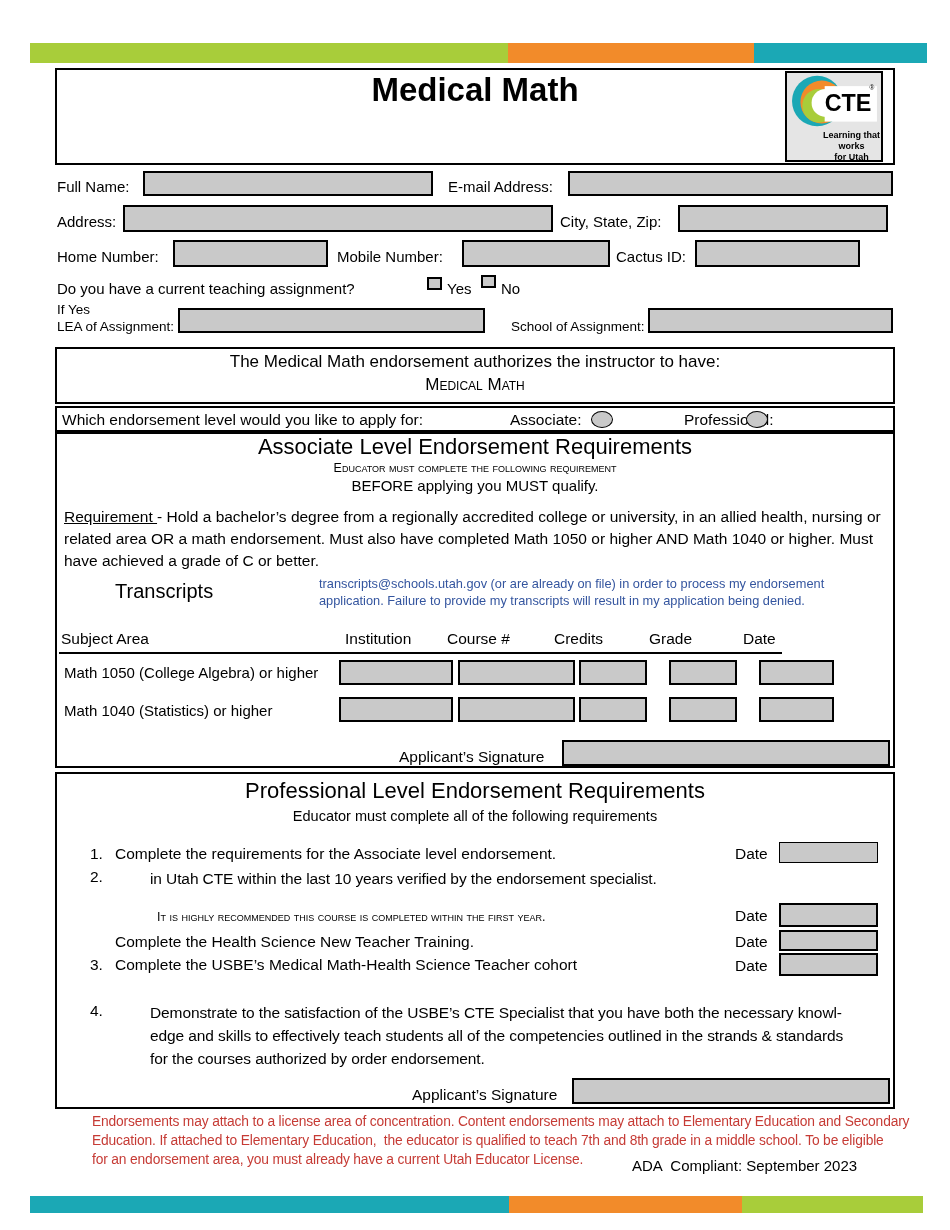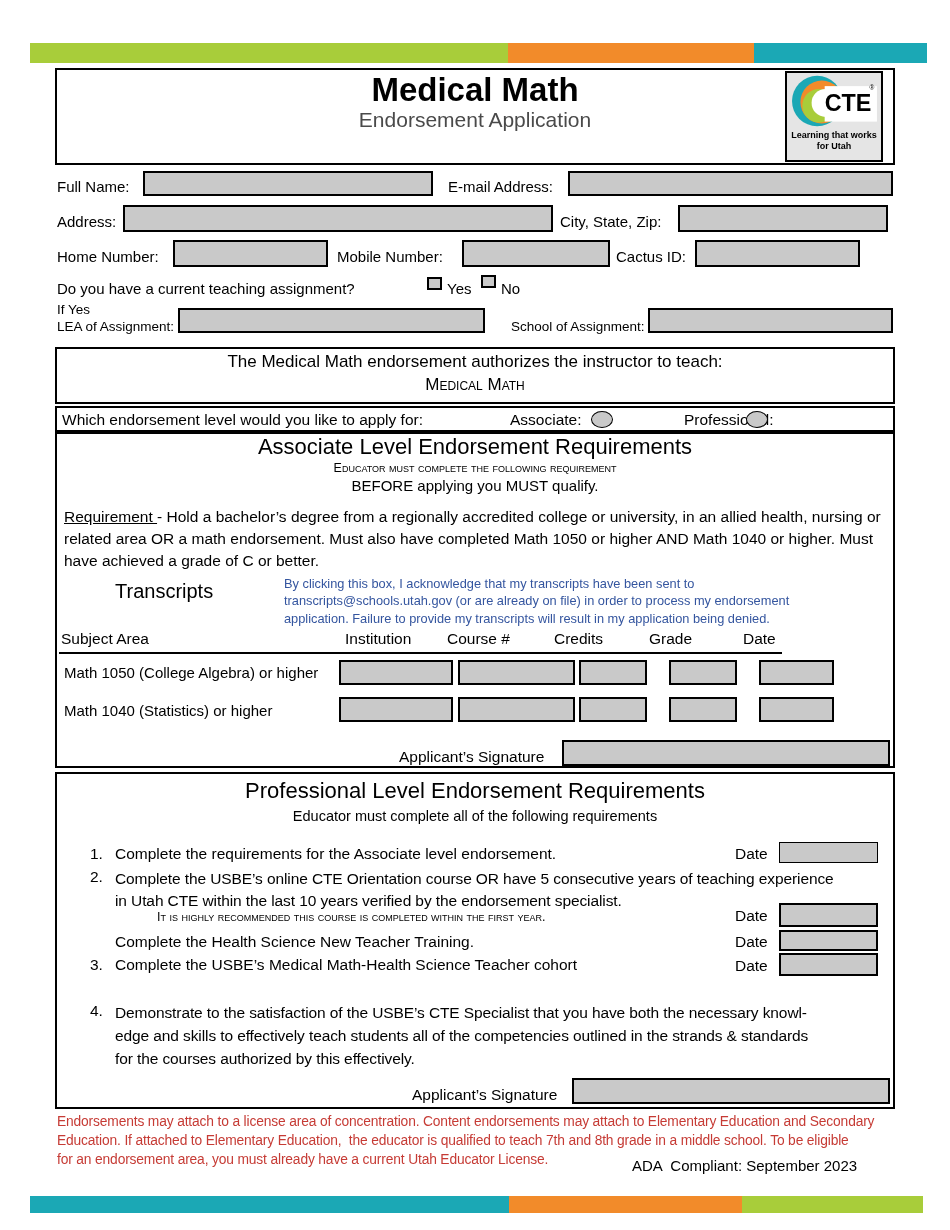--- a/index.html
+++ b/index.html
@@ -17,37 +17,36 @@
   .center{text-align:center;}
   .pre{white-space:pre;}
   .radio{position:absolute;width:22px;height:17px;background:#c9c9c9;border:1.5px solid #000;border-radius:50%;box-sizing:border-box;}
   .chk{position:absolute;width:15px;height:13px;background:#c9c9c9;border:2px solid #000;box-sizing:border-box;}
   .title-h{font-size:33px;font-weight:600;line-height:1.06;}
   .sub-h{font-size:21px;color:#4a4a4a;line-height:1.15;}
   .note-h{font-size:14px;color:#4a4a4a;margin-top:2px;}
   .sec-title{position:absolute;left:0;right:0;text-align:center;font-size:22px;}
   .blue{color:#34559f;}
   .red{color:#c63b35;}
-  .blk-line{display:block;}
+  .blk-line{display:block;padding-left:35px;}
 </style>
 </head>
 <body>
 
 <div class="page">
 
   <div class="bar" style="left:30px;top:43px;width:897px;height:20px;">
     <div style="width:478px;background:#a8cd3a;"></div>
     <div style="width:246px;background:#f28b2a;"></div>
     <div style="width:173px;background:#1ba8b5;"></div>
   </div>
 
   <div class="bordered" style="left:55px;top:68px;width:840px;height:97px;">
     <div class="abs center" style="left:0;right:0;top:3px;">
       <div class="title-h">Medical Math</div>
-      <div class="sub-h">Endorsement Application</div>
     </div>
     <div class="abs" style="right:10px;top:1px;width:98px;height:91px;border:2px solid #000;box-sizing:border-box;background:#e5e5e5;text-align:center;">
       <svg width="88" height="56" viewBox="0 0 92 60" style="display:block;margin:1px auto 0;">
         <circle cx="28" cy="29" r="27" fill="#1ba8b5"></circle>
         <circle cx="33" cy="30" r="23" fill="#f28b2a"></circle>
         <circle cx="30" cy="34" r="18" fill="#a8cd3a"></circle>
         <circle cx="37" cy="31" r="15" fill="#ffffff"></circle>
         <rect x="36" y="13" width="56" height="38" fill="#ffffff"></rect>
         <text x="36" y="40" font-size="25" font-weight="bold" fill="#000" font-family="Liberation Sans, sans-serif">CTE</text>
         <text x="84" y="17" font-size="7" fill="#000">®</text>
@@ -82,21 +81,21 @@
   <div class="chk" style="left:481px;top:275px;"></div>
   <span class="lbl" style="left:501px;top:280px;">No</span>
 
   <span class="lbl sm" style="left:57px;top:302px;">If Yes</span>
   <span class="lbl sm" style="left:57px;top:319px;">LEA of Assignment:</span>
   <div class="gbox" style="left:178px;top:308px;width:307px;height:25px;"></div>
   <span class="lbl sm" style="left:511px;top:319px;">School of Assignment:</span>
   <div class="gbox" style="left:648px;top:308px;width:245px;height:25px;"></div>
 
   <div class="bordered" style="left:55px;top:347px;width:840px;height:57px;">
-    <div class="abs center" style="left:0;right:0;top:3px;font-size:17px;">The Medical Math endorsement authorizes the instructor to teach:</div>
+    <div class="abs center" style="left:0;right:0;top:3px;font-size:17px;">The Medical Math endorsement authorizes the instructor to have:</div>
     <div class="abs center sc" style="left:0;right:0;top:26px;font-size:17px;">Medical Math</div>
   </div>
 
   <div class="bordered" style="left:55px;top:406px;width:840px;height:26px;">
     <span class="abs" style="left:5px;top:3px;font-size:15.5px;white-space:nowrap;">Which endorsement level would you like to apply for:</span>
     <span class="abs" style="left:453px;top:3px;font-size:15.5px;">Associate:</span>
     <div class="radio" style="left:534px;top:3px;"></div>
     <span class="abs" style="left:627px;top:3px;font-size:15.5px;">Professional:</span>
     <div class="radio" style="left:689px;top:3px;"></div>
   </div>
@@ -105,21 +104,20 @@
     <div class="sec-title" style="top:0;">Associate Level Endorsement Requirements</div>
     <div class="abs center sc" style="left:0;right:0;top:27px;font-size:12.5px;">Educator must complete the following requirement</div>
     <div class="abs center" style="left:0;right:0;top:43px;font-size:15px;">BEFORE applying you MUST qualify.</div>
 
     <div class="abs" style="left:7px;top:72px;width:828px;font-size:15.5px;line-height:1.42;">
       <span style="text-decoration:underline;">Requirement </span><span>- Hold a bachelor’s degree from a regionally accredited college or university, in an allied health, nursing or related area OR a math endorsement. Must also have completed Math 1050 or higher AND Math 1040 or higher. Must have achieved a grade of C or better.</span>
     </div>
 
     <span class="abs" style="left:58px;top:146px;font-size:20px;">Transcripts</span>
     <div class="abs blue" style="left:227px;top:141px;width:575px;font-size:12.8px;line-height:1.36;">
-      <span class="blk-line">By clicking this box, I acknowledge that my transcripts have been sent to</span>
       <span class="blk-line">transcripts@schools.utah.gov (or are already on file) in order to process my endorsement</span>
       <span class="blk-line">application. Failure to provide my transcripts will result in my application being denied.</span>
     </div>
 
     <div class="abs" style="left:2px;top:196px;width:723px;height:22px;border-bottom:2.5px solid #000;font-size:15.5px;">
       <span class="abs" style="left:2px;top:0;">Subject Area</span>
       <span class="abs" style="left:286px;top:0;">Institution</span>
       <span class="abs" style="left:388px;top:0;">Course #</span>
       <span class="abs" style="left:495px;top:0;">Credits</span>
       <span class="abs" style="left:590px;top:0;">Grade</span>
@@ -148,42 +146,41 @@
     <div class="sec-title" style="top:4px;">Professional Level Endorsement Requirements</div>
     <div class="abs center" style="left:0;right:0;top:34px;font-size:14.5px;">Educator must complete all of the following requirements</div>
 
     <span class="abs" style="left:33px;top:71px;font-size:15.5px;">1.</span>
     <span class="abs" style="left:58px;top:71px;font-size:15.5px;white-space:nowrap;">Complete the requirements for the Associate level endorsement.</span>
     <span class="abs" style="left:678px;top:71px;font-size:15.5px;">Date</span>
     <div class="gbox thin" style="left:722px;top:68px;width:99px;height:21px;"></div>
 
     <span class="abs" style="left:33px;top:94px;font-size:15.5px;">2.</span>
     <div class="abs" style="left:58px;top:94px;font-size:15.5px;line-height:1.42;letter-spacing:-0.1px;">
-      <span class="blk-line pre">Complete the USBE’s online CTE Orientation course OR have 5 consecutive years of teaching experience</span>
       <span class="blk-line pre">in Utah CTE within the last 10 years verified by the endorsement specialist.</span>
     </div>
 
     <span class="abs sc" style="left:100px;top:136px;font-size:12.5px;">It is highly recommended this course is completed within the first year.</span>
     <span class="abs" style="left:678px;top:133px;font-size:15.5px;">Date</span>
     <div class="gbox" style="left:722px;top:129px;width:99px;height:24px;"></div>
 
     <span class="abs" style="left:58px;top:159px;font-size:15.5px;white-space:nowrap;">Complete the Health Science New Teacher Training.</span>
     <span class="abs" style="left:678px;top:159px;font-size:15.5px;">Date</span>
     <div class="gbox" style="left:722px;top:156px;width:99px;height:21px;"></div>
 
     <span class="abs" style="left:33px;top:182px;font-size:15.5px;">3.</span>
     <span class="abs" style="left:58px;top:182px;font-size:15.5px;white-space:nowrap;">Complete the USBE’s Medical Math-Health Science Teacher cohort</span>
     <span class="abs" style="left:678px;top:183px;font-size:15.5px;">Date</span>
     <div class="gbox" style="left:722px;top:179px;width:99px;height:23px;"></div>
 
     <span class="abs" style="left:33px;top:228px;font-size:15.5px;">4.</span>
     <div class="abs" style="left:58px;top:228px;font-size:15.5px;line-height:1.48;letter-spacing:-0.1px;">
       <span class="blk-line pre">Demonstrate to the satisfaction of the USBE’s CTE Specialist that you have both the necessary knowl-</span>
       <span class="blk-line pre">edge and skills to effectively teach students all of the competencies outlined in the strands &amp; standards</span>
-      <span class="blk-line pre">for the courses authorized by this effectively.</span>
+      <span class="blk-line pre">for the courses authorized by order endorsement.</span>
     </div>
 
     <span class="abs" style="left:355px;top:312px;font-size:15.5px;">Applicant’s Signature</span>
     <div class="gbox" style="left:515px;top:304px;width:318px;height:26px;"></div>
   </div>
 
   <div class="abs red" style="left:57px;top:1112px;font-size:13.8px;line-height:1.38;letter-spacing:-0.15px;">
     <span class="blk-line pre">Endorsements may attach to a license area of concentration. Content endorsements may attach to Elementary Education and Secondary</span>
     <span class="blk-line pre">Education. If attached to Elementary Education,  the educator is qualified to teach 7th and 8th grade in a middle school. To be eligible</span>
     <span class="blk-line pre">for an endorsement area, you must already have a current Utah Educator License.</span>

